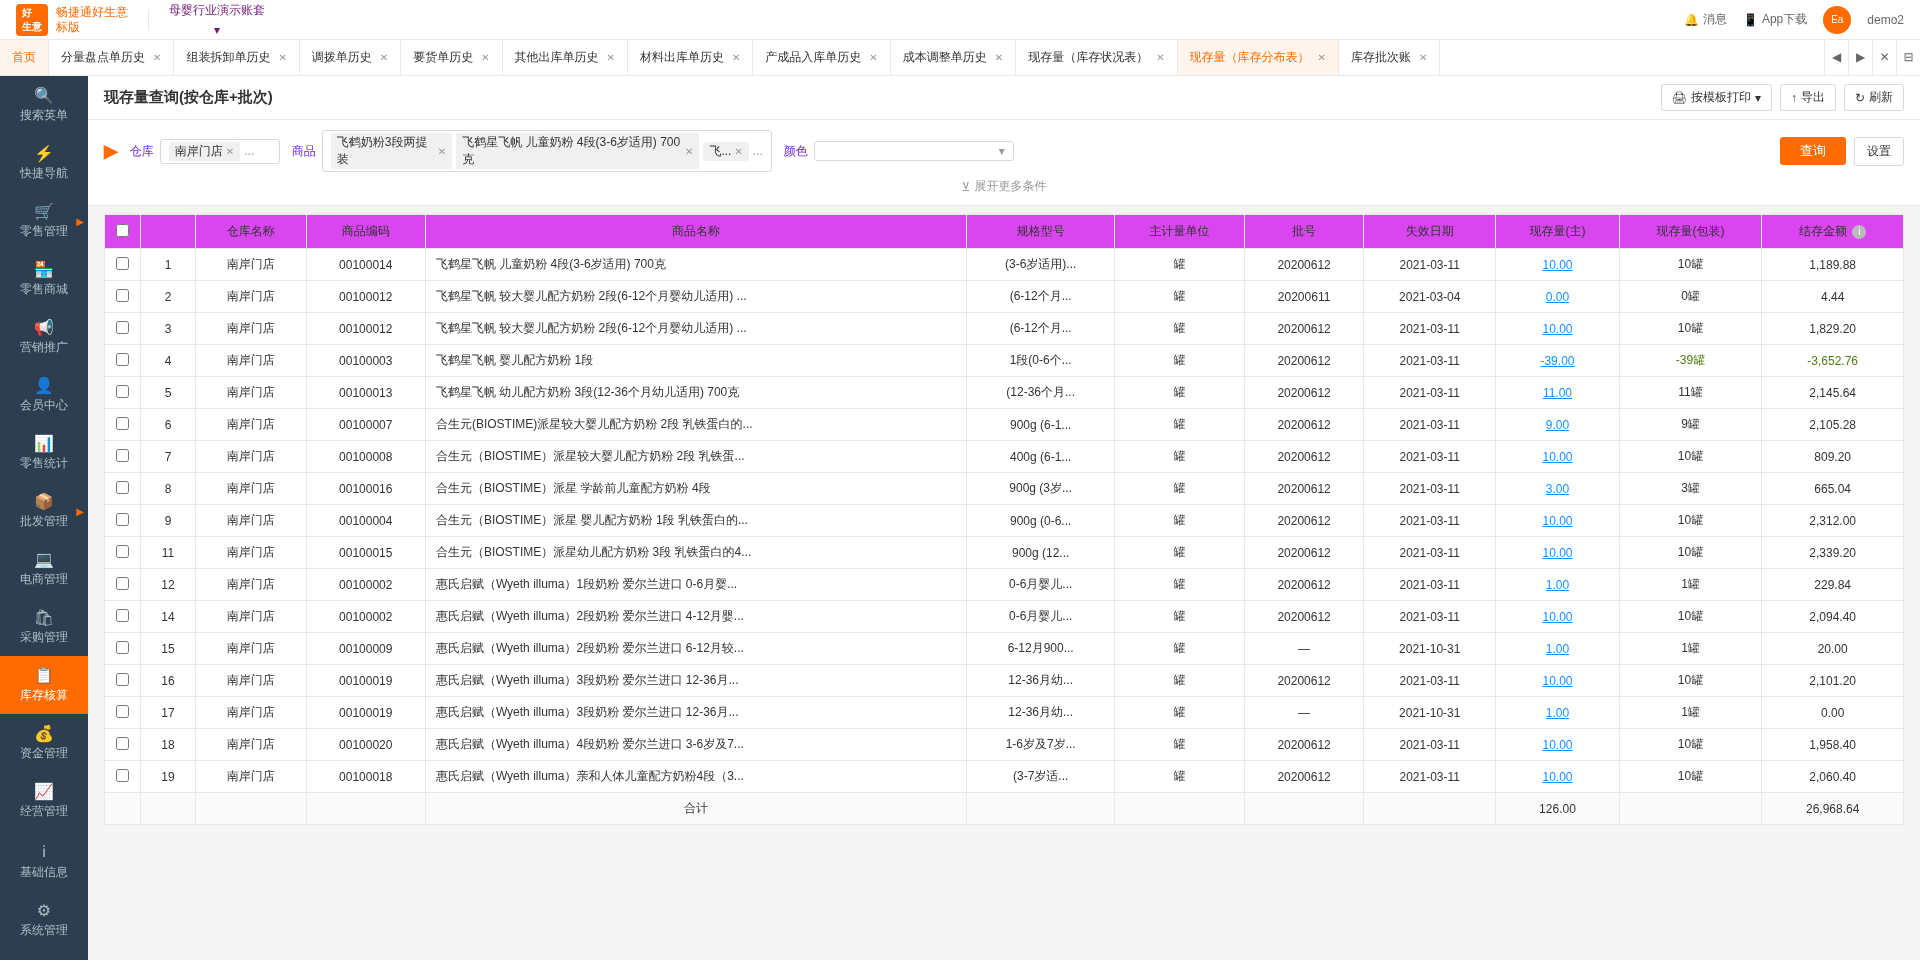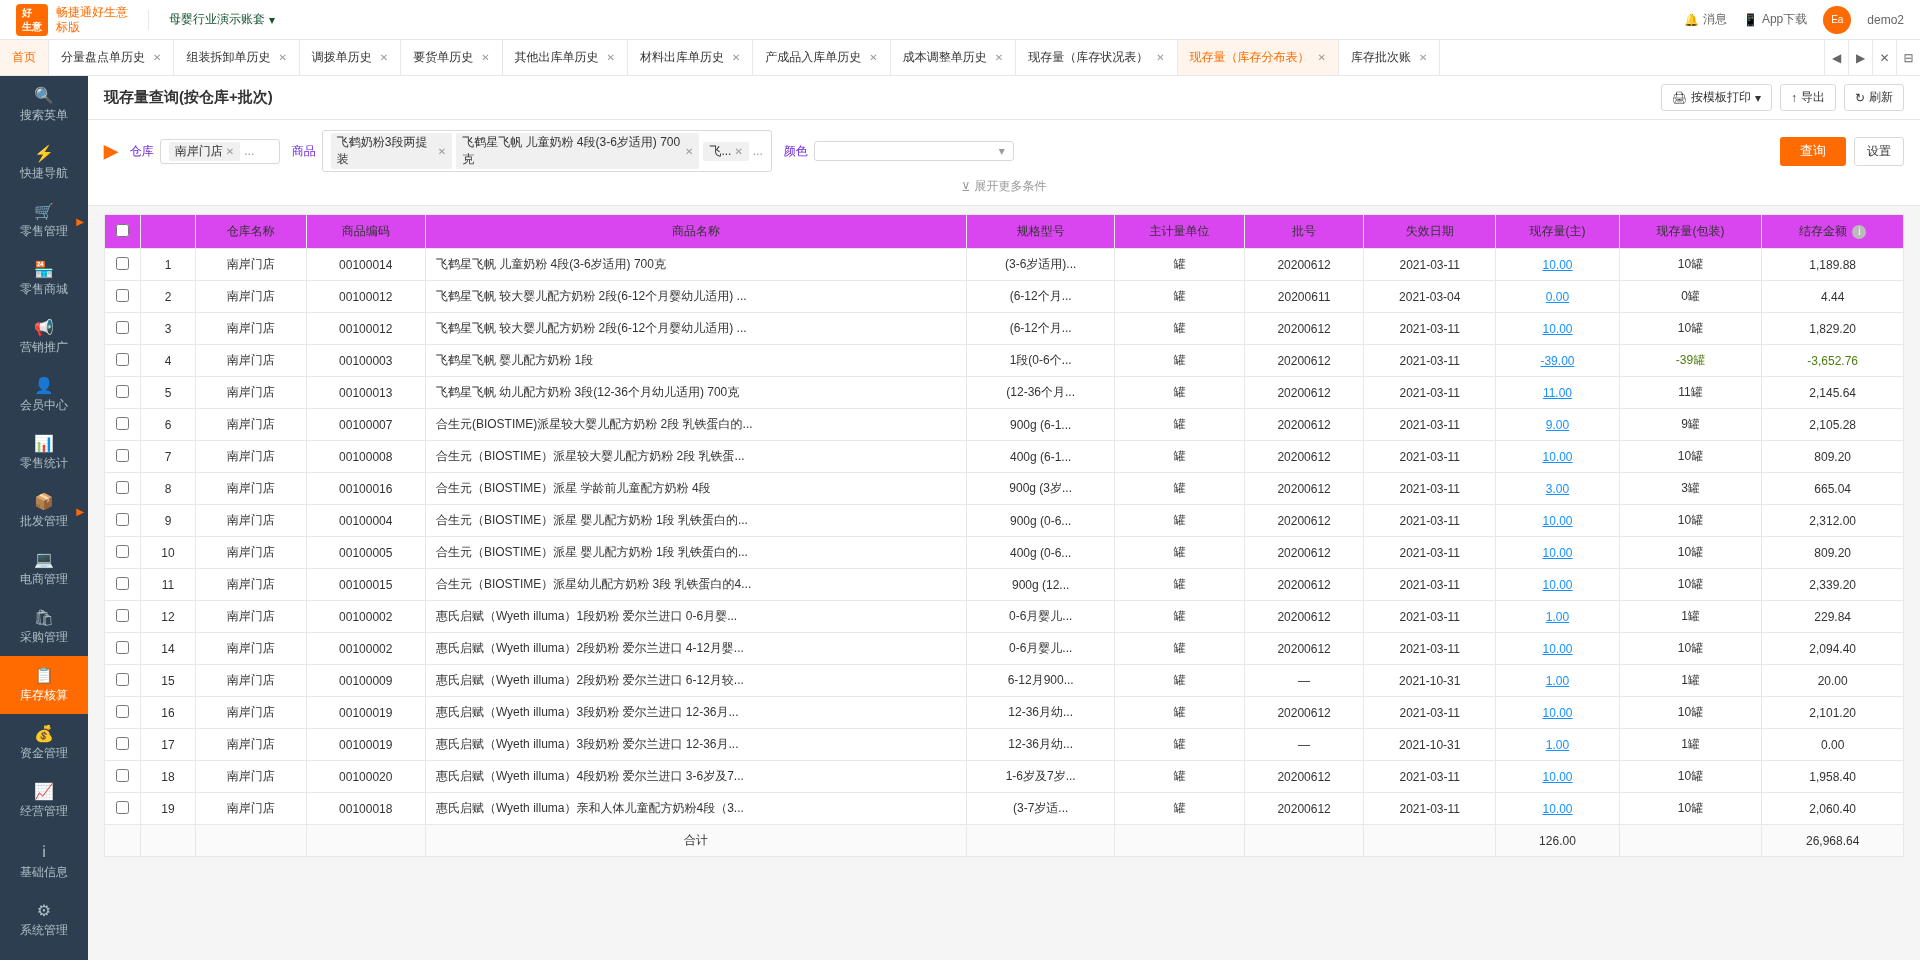--- a/index.html
+++ b/index.html
@@ -3,27 +3,27 @@
   <meta charset="utf-8">
   <style>
     * { box-sizing: border-box; margin: 0; padding: 0; font-family: 'Microsoft YaHei', Arial, sans-serif; font-size: 12px; }
     body { background: #f5f5f5; display: flex; flex-direction: column; height: 960px; overflow: hidden; }
 
     
     .top-bar { height: 40px; background: #fff; display: flex; align-items: center; justify-content: space-between; padding: 0 16px; border-bottom: 1px solid #e8e8e8; }
     .logo-area { display: flex; align-items: center; gap: 8px; }
     .logo-icon { width: 32px; height: 32px; background: #ff6b00; border-radius: 4px; display: flex; align-items: center; justify-content: center; color: white; font-size: 10px; font-weight: bold; }
     .logo-text { color: #ff6b00; font-size: 11px; line-height: 1.2; }
-    .store-selector { display: flex; align-items: center; gap: 4px; color: #14532d; font-size: 13px; cursor: pointer; }
+    .store-selector { display: flex; align-items: center; gap: 4px; color: #701a75; font-size: 13px; cursor: pointer; flex-direction: column; }
     .top-actions { display: flex; align-items: center; gap: 16px; color: #666; font-size: 12px; }
     .top-action-item { display: flex; align-items: center; gap: 4px; cursor: pointer; }
     .user-avatar { width: 28px; height: 28px; border-radius: 50%; background: #ff6b00; display: flex; align-items: center; justify-content: center; color: white; font-size: 11px; }
 
     
-    .tab-bar { height: 36px; background: #fff; display: flex; align-items: center; border-bottom: 1px solid #e8e8e8; overflow: hidden; position: relative; }
+    .tab-bar { height: 36px; background: #fff; display: flex; align-items: flex-end; border-bottom: 1px solid #e8e8e8; overflow: hidden; position: relative; }
     .tab-item { height: 36px; display: flex; align-items: center; padding: 0 12px; gap: 6px; border-right: 1px solid #e8e8e8; cursor: pointer; white-space: nowrap; font-size: 12px; color: #333; flex-shrink: 0; }
     .tab-item:first-child { background: #fff5ec; color: #ff6b00; font-weight: 500; }
     .tab-item.active { background: #fff5ec; color: #ff6b00; }
     .tab-close { color: #999; font-size: 10px; margin-left: 2px; }
     .tab-nav-btns { display: flex; align-items: center; margin-left: auto; flex-shrink: 0; }
     .tab-nav-btn { width: 24px; height: 36px; display: flex; align-items: center; justify-content: center; cursor: pointer; color: #666; border-left: 1px solid #e8e8e8; }
 
     
     .main-layout { display: flex; flex: 1; overflow: hidden; }
 
@@ -286,21 +286,21 @@
           </div>
         </div>
 
         <div class="filter-item">
           <span class="filter-label">颜色</span>
           <div class="filter-tag-container" style="min-width:200px;">
             <span style="margin-left:auto;color:#999;">▾</span>
           </div>
         </div>
 
-        <div style="margin-left:auto;display:flex;gap:8px;">
+        <div style="margin-left:auto;display:flex;gap:8px;align-items:center;">
           <button class="btn-search">查询</button>
           <button class="btn-setting">设置</button>
         </div>
       </div>
       <div class="expand-btn">
         <span>⊻</span>
         <span>展开更多条件</span>
       </div>
     </div>
 
@@ -446,34 +446,20 @@
     <td>900g (0-6...</td>
     <td>罐</td>
     <td>20200612</td>
     <td>2021-03-11</td>
     <td class="underline">10.00</td>
     <td class="">10罐</td>
     <td class="">2,312.00</td>
   </tr>
             <tr>
     <td><input type="checkbox" style=""></td>
-    <td>10</td>
-    <td>南岸门店</td>
-    <td>00100005</td>
-    <td class="td-left">合生元（BIOSTIME）派星 婴儿配方奶粉 1段 乳铁蛋白的...</td>
-    <td>400g (0-6...</td>
-    <td>罐</td>
-    <td>20200612</td>
-    <td>2021-03-11</td>
-    <td class="underline">10.00</td>
-    <td class="">10罐</td>
-    <td class="">809.20</td>
-  </tr>
-            <tr>
-    <td><input type="checkbox" style=""></td>
     <td>11</td>
     <td>南岸门店</td>
     <td>00100015</td>
     <td class="td-left">合生元（BIOSTIME）派星幼儿配方奶粉 3段 乳铁蛋白的4...</td>
     <td>900g (12...</td>
     <td>罐</td>
     <td>20200612</td>
     <td>2021-03-11</td>
     <td class="underline">10.00</td>
     <td class="">10罐</td>

